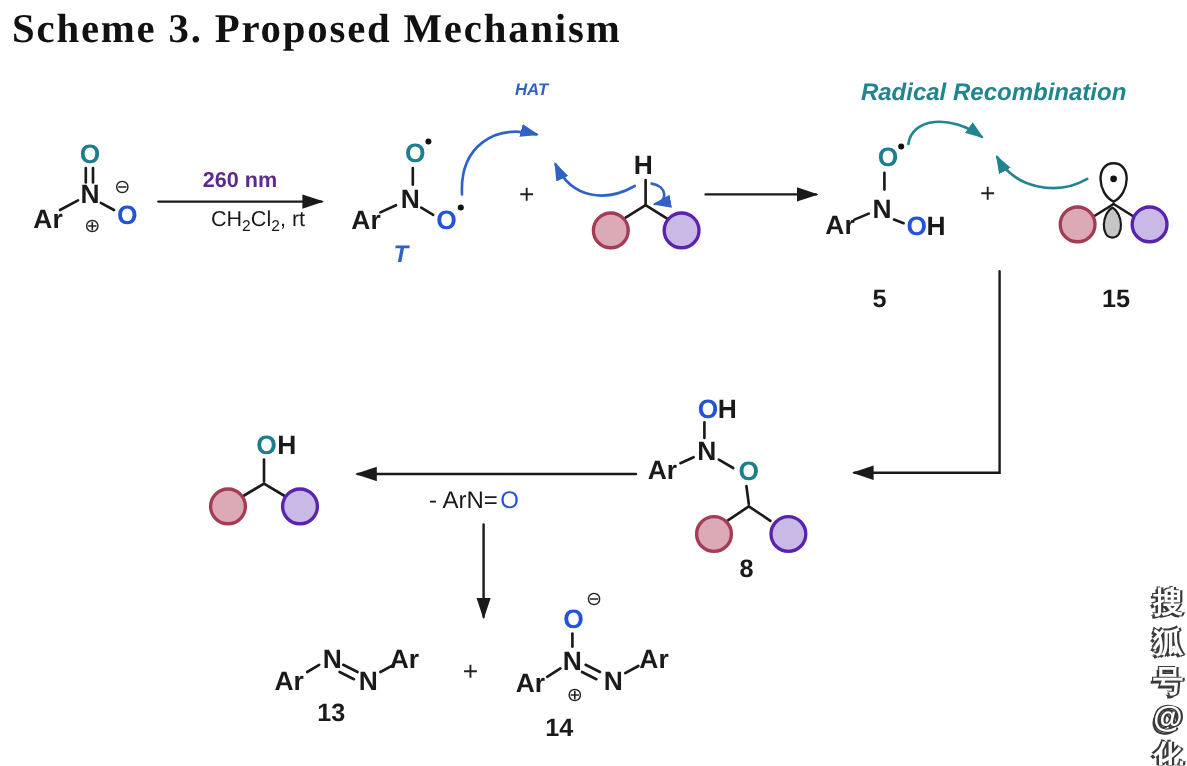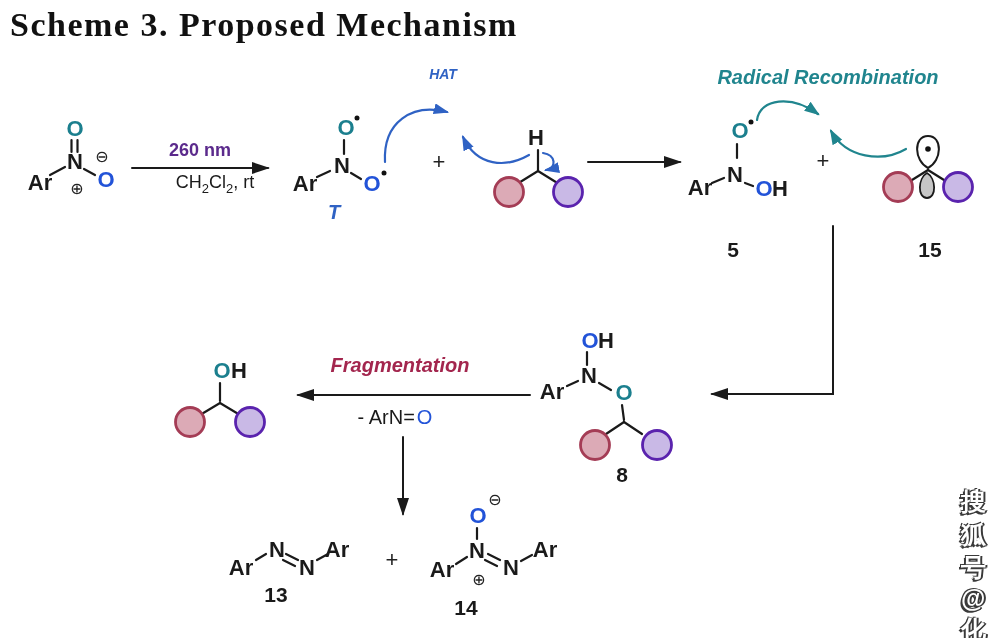--- a/index.html
+++ b/index.html
@@ -183,21 +183,20 @@
   <span class="t plus" style="left:823px;top:161px">+</span>
   <span class="t num" style="left:930px;top:249px">15</span>
 
   <span class="t atom blue" style="left:590px;top:341px">O</span>
   <span class="t atom" style="left:606px;top:341px">H</span>
   <span class="t atom" style="left:589px;top:376px">N</span>
   <span class="t atom" style="left:552px;top:392px">Ar</span>
   <span class="t atom teal" style="left:624px;top:393px">O</span>
   <span class="t num" style="left:622px;top:474px">8</span>
 
-  <span class="t mech red" style="left:400px;top:365px">Fragmentation</span>
   <span class="t lossrow" style="left:395px;top:417px">
       <span>- ArN=</span>
       <span class="blue">O</span>
     </span>
 
   <span class="t atom teal" style="left:222px;top:371px">O</span>
   <span class="t atom" style="left:239px;top:371px">H</span>
 
   <span class="t atom" style="left:241px;top:568px">Ar</span>
   <span class="t atom" style="left:277px;top:550px">N</span>

